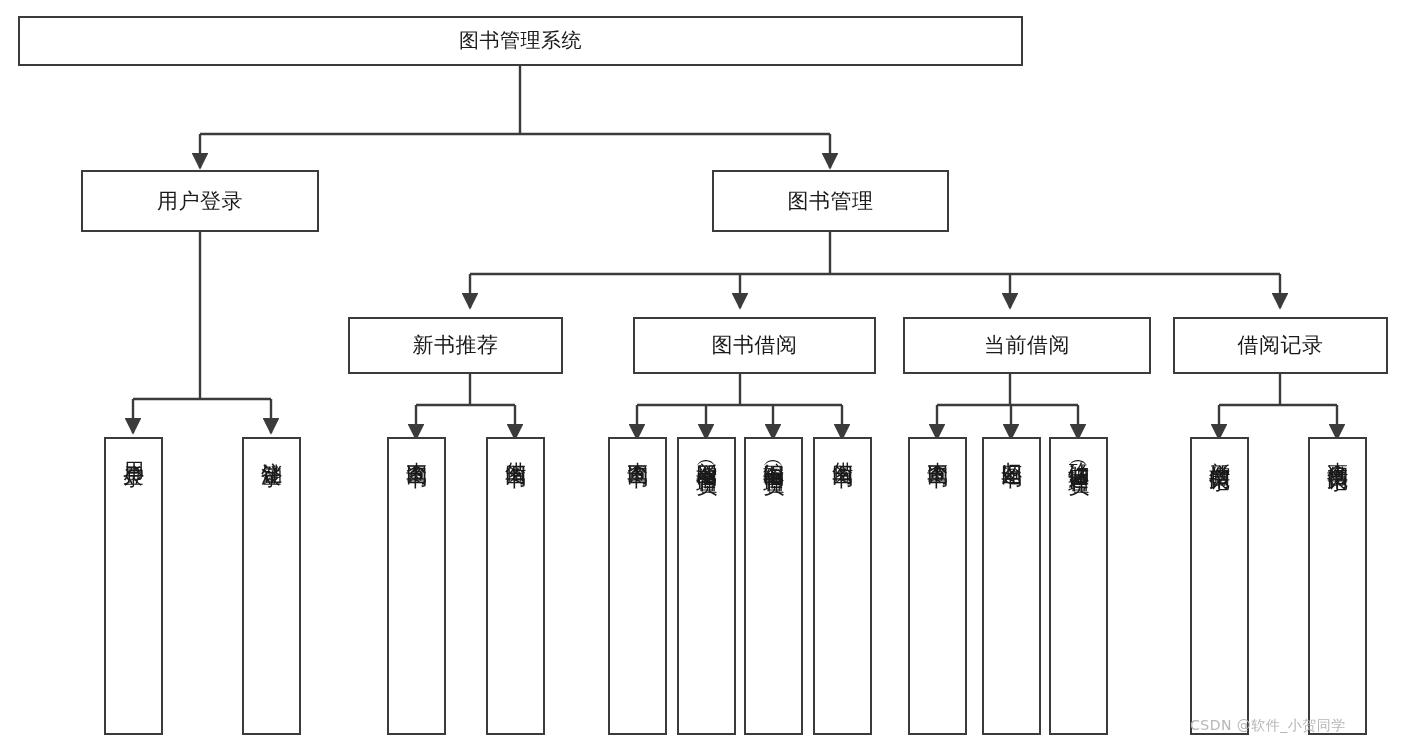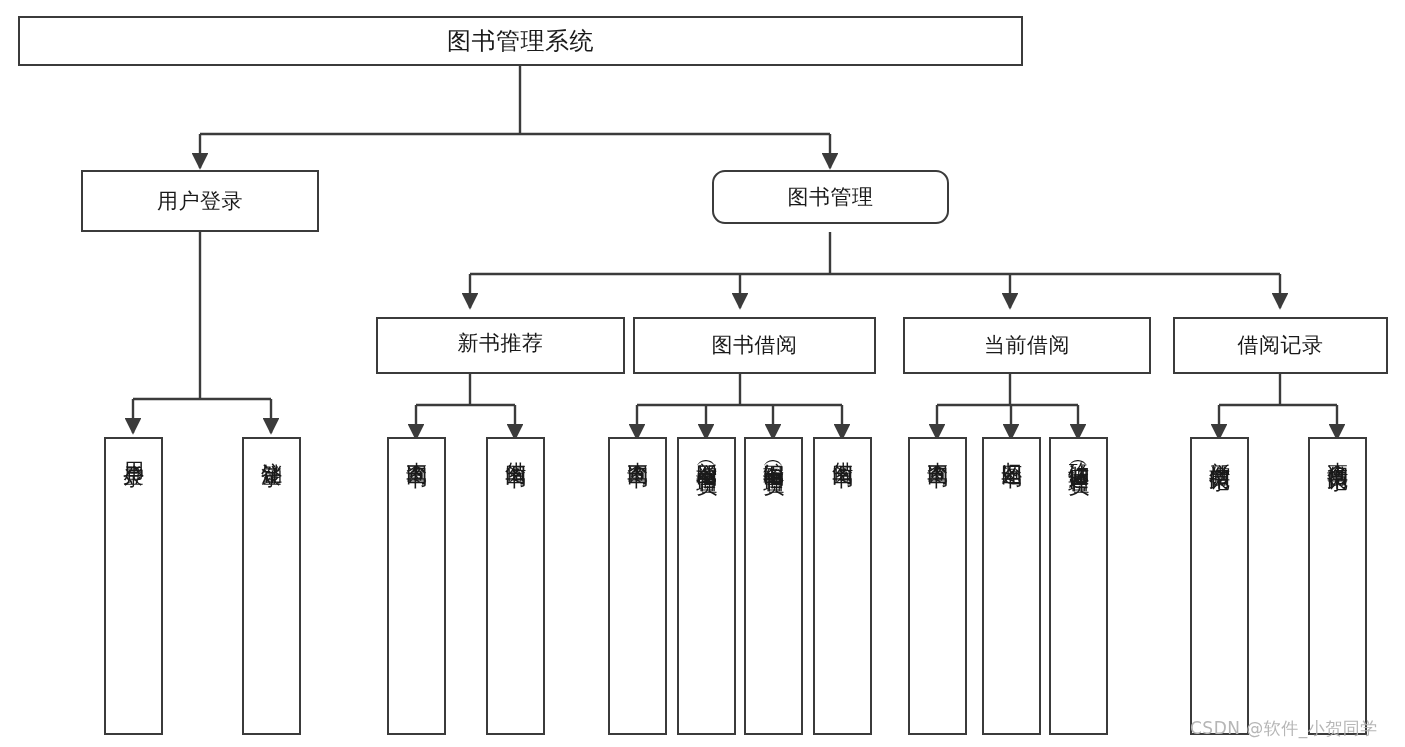--- a/index.html
+++ b/index.html
@@ -41,42 +41,42 @@
     text-align: center;
     line-height: 1.18;
     letter-spacing: 0.5px;
   }
   
   .node.horiz .label {
     font-size: 21px;
     white-space: nowrap;
   }
   .node.root .label {
-    font-size: 24px;
+    font-size: 20px;
   }
   
   .node.vert {
     align-items: flex-start;
     justify-content: center;
     padding-top: 6px;
   }
   .node.vert .label {
     writing-mode: vertical-rl;
     text-orientation: upright;
     font-size: 21px;
     line-height: 1.06;
     letter-spacing: 2px;
     max-height: 282px;
   }
   .node.vert.short .label {
     max-height: 200px;
   }
   .watermark {
     position: absolute;
-    font-size: 17px;
+    font-size: 14px;
     color: #b6b6b6;
     white-space: nowrap;
     letter-spacing: 0.5px;
   }
 </style>
 </head>
 <body>
 
 <div id="canvas">
 
@@ -123,24 +123,24 @@
       </g>
   </svg>
 
   <div id="nodes-layer">
       <div class="node horiz root" style="left: 18px; top: 16px; width: 1005px; height: 50px;">
         <span class="label">图书管理系统</span>
       </div>
       <div class="node horiz" style="left: 81px; top: 170px; width: 238px; height: 62px;">
         <span class="label">用户登录</span>
       </div>
-      <div class="node horiz" style="left: 712px; top: 170px; width: 237px; height: 54px; border-radius: 13px;">
+      <div class="node horiz" style="left: 712px; top: 170px; width: 237px; height: 62px;">
         <span class="label">图书管理</span>
       </div>
-      <div class="node horiz" style="left: 376px; top: 317px; width: 249px; height: 57px; font-family: Liberation Mono, monospace;">
+      <div class="node horiz" style="left: 348px; top: 317px; width: 215px; height: 57px;">
         <span class="label">新书推荐</span>
       </div>
       <div class="node horiz" style="left: 633px; top: 317px; width: 243px; height: 57px;">
         <span class="label">图书借阅</span>
       </div>
       <div class="node horiz" style="left: 903px; top: 317px; width: 248px; height: 57px;">
         <span class="label">当前借阅</span>
       </div>
       <div class="node horiz" style="left: 1173px; top: 317px; width: 215px; height: 57px;">
         <span class="label">借阅记录</span>

